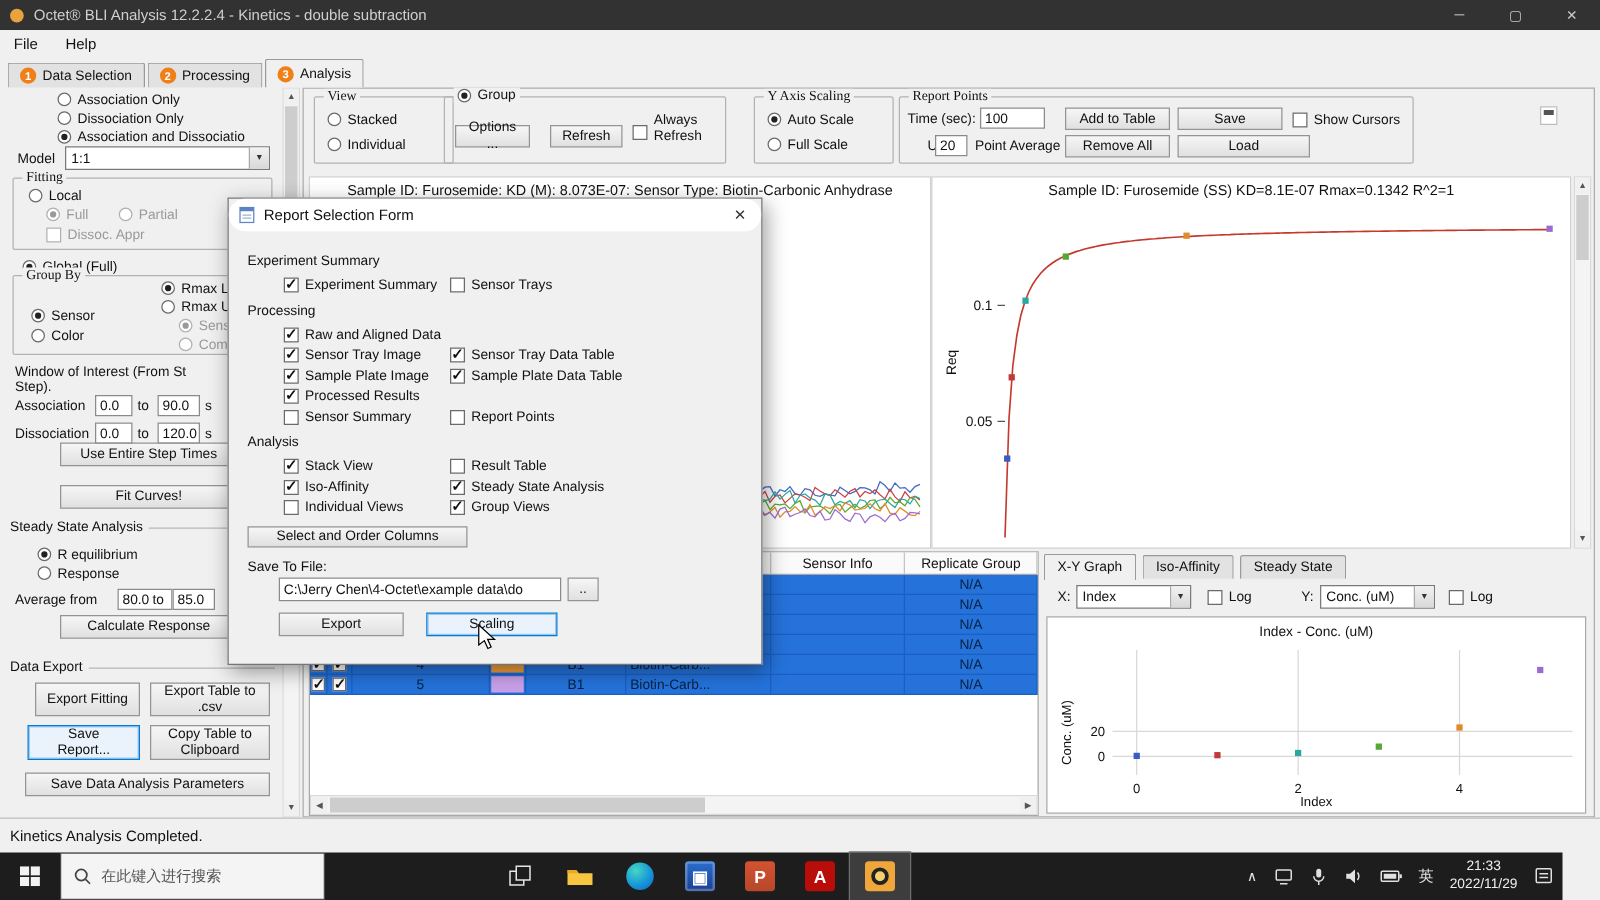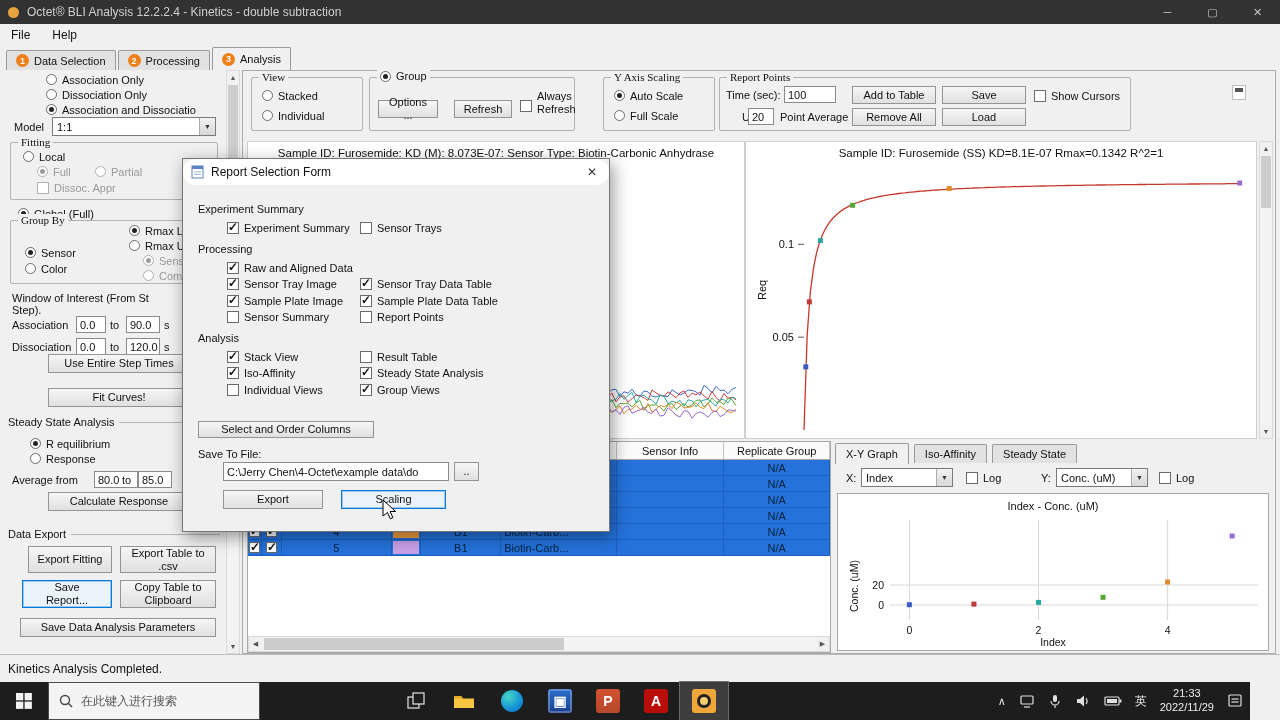--- a/index.html
+++ b/index.html
@@ -285,21 +285,21 @@
       <span class="glabel">View</span>
       <label class="opt" style="left:10px;top:10px">
         <span class="rad"></span>
         <span>Stacked</span>
         </label>
       <label class="opt" style="left:10px;top:30px">
         <span class="rad"></span>
         <span>Individual</span>
         </label>
     </div>
-    <div class="gbox" style="left:126px;top:6px;width:206px;height:54px">
+    <div class="gbox" style="left:112px;top:6px;width:226px;height:54px">
       <label class="glabel-opt">
         <span class="rad on"></span>
         <span>Group</span>
         </label>
       <div class="btn" style="left:8px;top:22px;width:60px;height:18px">Options ...</div>
       <div class="btn" style="left:84px;top:22px;width:58px;height:18px">Refresh</div>
       <label style="position:absolute;left:150px;top:12px;display:flex;gap:5px;align-items:center;width:72px;white-space:normal;line-height:1.2">
         <span class="cbx" style="margin-top:5px"></span>
         <span>Always Refresh</span>
         </label>
@@ -322,21 +322,21 @@
       <div class="btn" style="left:132px;top:8px;width:84px;height:18px">Add to Table</div>
       <div class="btn" style="left:222px;top:8px;width:84px;height:18px">Save</div>
       <label class="opt" style="left:314px;top:10px">
         <span class="cbx"></span>
         <span>Show Cursors</span>
         </label>
       <span style="position:absolute;left:22px;top:33px">Use</span>
       <span class="tbox" style="left:28px;top:30px;width:26px">20</span>
       <span style="position:absolute;left:60px;top:33px">Point Average</span>
       <div class="btn" style="left:132px;top:30px;width:84px;height:18px">Remove All</div>
-      <div class="btn" style="left:222px;top:30px;width:84px;height:18px">Load</div>
+      <div class="btn" style="left:222px;top:30px;width:106px;height:18px">Load</div>
     </div>
     <div style="position:absolute;left:989px;top:14px;width:14px;height:15px;border:1px solid #bdbdbd;background:#fff">
       <div style="position:absolute;left:2px;top:2px;width:8px;height:4px;background:#555"></div>
     </div>
 
     <div class="chartbox" style="left:4px;top:70px;width:498px;height:298px">
       <div class="chart-title">Sample ID: Furosemide: KD (M): 8.073E-07: Sensor Type: Biotin-Carbonic Anhydrase</div>
       <svg id="kin-svg" width="496" height="296" style="position:absolute;left:0;top:0">
           <polyline points="8,246.6 12,249.9 16,254.4 20,255.2 24,249.9 28,247.4 32,255.4 36,255.2 40,250.8 44,251.7 48,250.6 52,252.3 56,247.5 60,251.2 64,251.1 68,245.3 72,247.4 76,247.9 80,251.3 84,245.0 88,243.8 92,251.4 96,249.9 100,245.0 104,250.6 108,249.4 112,246.4 116,245.4 120,250.7 124,250.5 128,248.5 132,251.7 136,250.5 140,253.8 144,249.0 148,249.1 152,254.5 156,250.9 160,252.6 164,253.7 168,252.7 172,253.1 176,246.8 180,255.5 184,251.1 188,246.4 192,249.6 196,248.8 200,251.6 204,248.2 208,250.4 212,252.8 216,246.0 220,246.7 224,249.9 228,249.7 232,248.7 236,243.7 240,252.0 244,250.9 248,246.4 252,250.5 256,252.5 260,250.3 264,251.5 268,253.0 272,256.1 276,248.5 280,250.8 284,254.2 288,252.1 292,253.6 296,250.3 300,253.1 304,253.7 308,248.5 312,253.7 316,248.5 320,249.5 324,247.4 328,249.9 332,252.9 336,243.4 340,248.0 344,249.4 348,247.4 352,248.5 356,245.7 360,250.7 364,247.7 368,247.4 372,254.7 376,249.8 380,251.2 384,247.3 388,252.9 392,254.3 396,248.9 400,249.9 404,254.2 408,255.0 412,253.2 416,254.1 420,254.7 424,247.8 428,250.4 432,253.0 436,251.1 440,248.1 444,248.3 448,249.9 452,253.2 456,243.4 460,246.4 464,251.1 468,244.4 472,248.5 476,248.1 480,251.8 484,247.3 488,245.5 " fill="none" stroke="#4169c8" stroke-width="1"></polyline>
           <polyline points="8,253.2 12,258.9 16,250.5 20,255.1 24,256.6 28,256.4 32,251.5 36,249.1 40,256.7 44,252.9 48,249.0 52,250.2 56,250.9 60,255.3 64,247.6 68,254.1 72,255.7 76,248.2 80,251.5 84,256.2 88,256.2 92,255.9 96,251.1 100,259.8 104,256.0 108,252.5 112,255.8 116,258.4 120,255.4 124,254.2 128,257.1 132,260.3 136,249.6 140,253.8 144,253.5 148,255.2 152,252.2 156,248.5 160,256.2 164,247.8 168,248.4 172,253.3 176,253.2 180,250.1 184,249.1 188,254.4 192,255.6 196,249.7 200,253.2 204,252.6 208,257.7 212,251.4 216,254.8 220,260.3 224,253.8 228,254.2 232,258.7 236,257.9 240,258.1 244,255.1 248,257.5 252,259.0 256,250.2 260,254.0 264,254.3 268,253.0 272,251.1 276,255.1 280,257.3 284,249.5 288,249.8 292,255.0 296,252.3 300,251.6 304,247.8 308,255.8 312,253.1 316,250.2 320,254.6 324,252.6 328,252.8 332,252.0 336,253.1 340,259.2 344,250.8 348,252.7 352,258.3 356,256.1 360,255.3 364,251.2 368,259.8 372,255.0 376,253.9 380,260.3 384,256.7 388,253.1 392,253.8 396,255.8 400,258.4 404,247.9 408,250.8 412,253.1 416,254.5 420,249.8 424,252.6 428,255.7 432,251.0 436,248.9 440,255.5 444,251.2 448,252.9 452,249.9 456,253.8 460,257.1 464,249.3 468,255.5 472,259.1 476,251.4 480,256.3 484,255.1 488,257.9 " fill="none" stroke="#c84141" stroke-width="1"></polyline>
@@ -646,20 +646,26 @@
             <span class="cbx on"></span>
             <span>Sample Plate Image</span>
           </label>
           <label class="dlg-item c1">
             <span class="cbx on"></span>
             <span>Sample Plate Data Table</span>
           </label>
         </div>
         <div class="dlg-row">
           <label class="dlg-item c0">
+            <span class="cbx on"></span>
+            <span>Processed Results</span>
+          </label>
+        </div>
+        <div class="dlg-row">
+          <label class="dlg-item c0">
             <span class="cbx"></span>
             <span>Sensor Summary</span>
           </label>
           <label class="dlg-item c1">
             <span class="cbx"></span>
             <span>Report Points</span>
           </label>
         </div>
         <div class="dlg-sec-title">Analysis</div>
         <div class="dlg-row">

